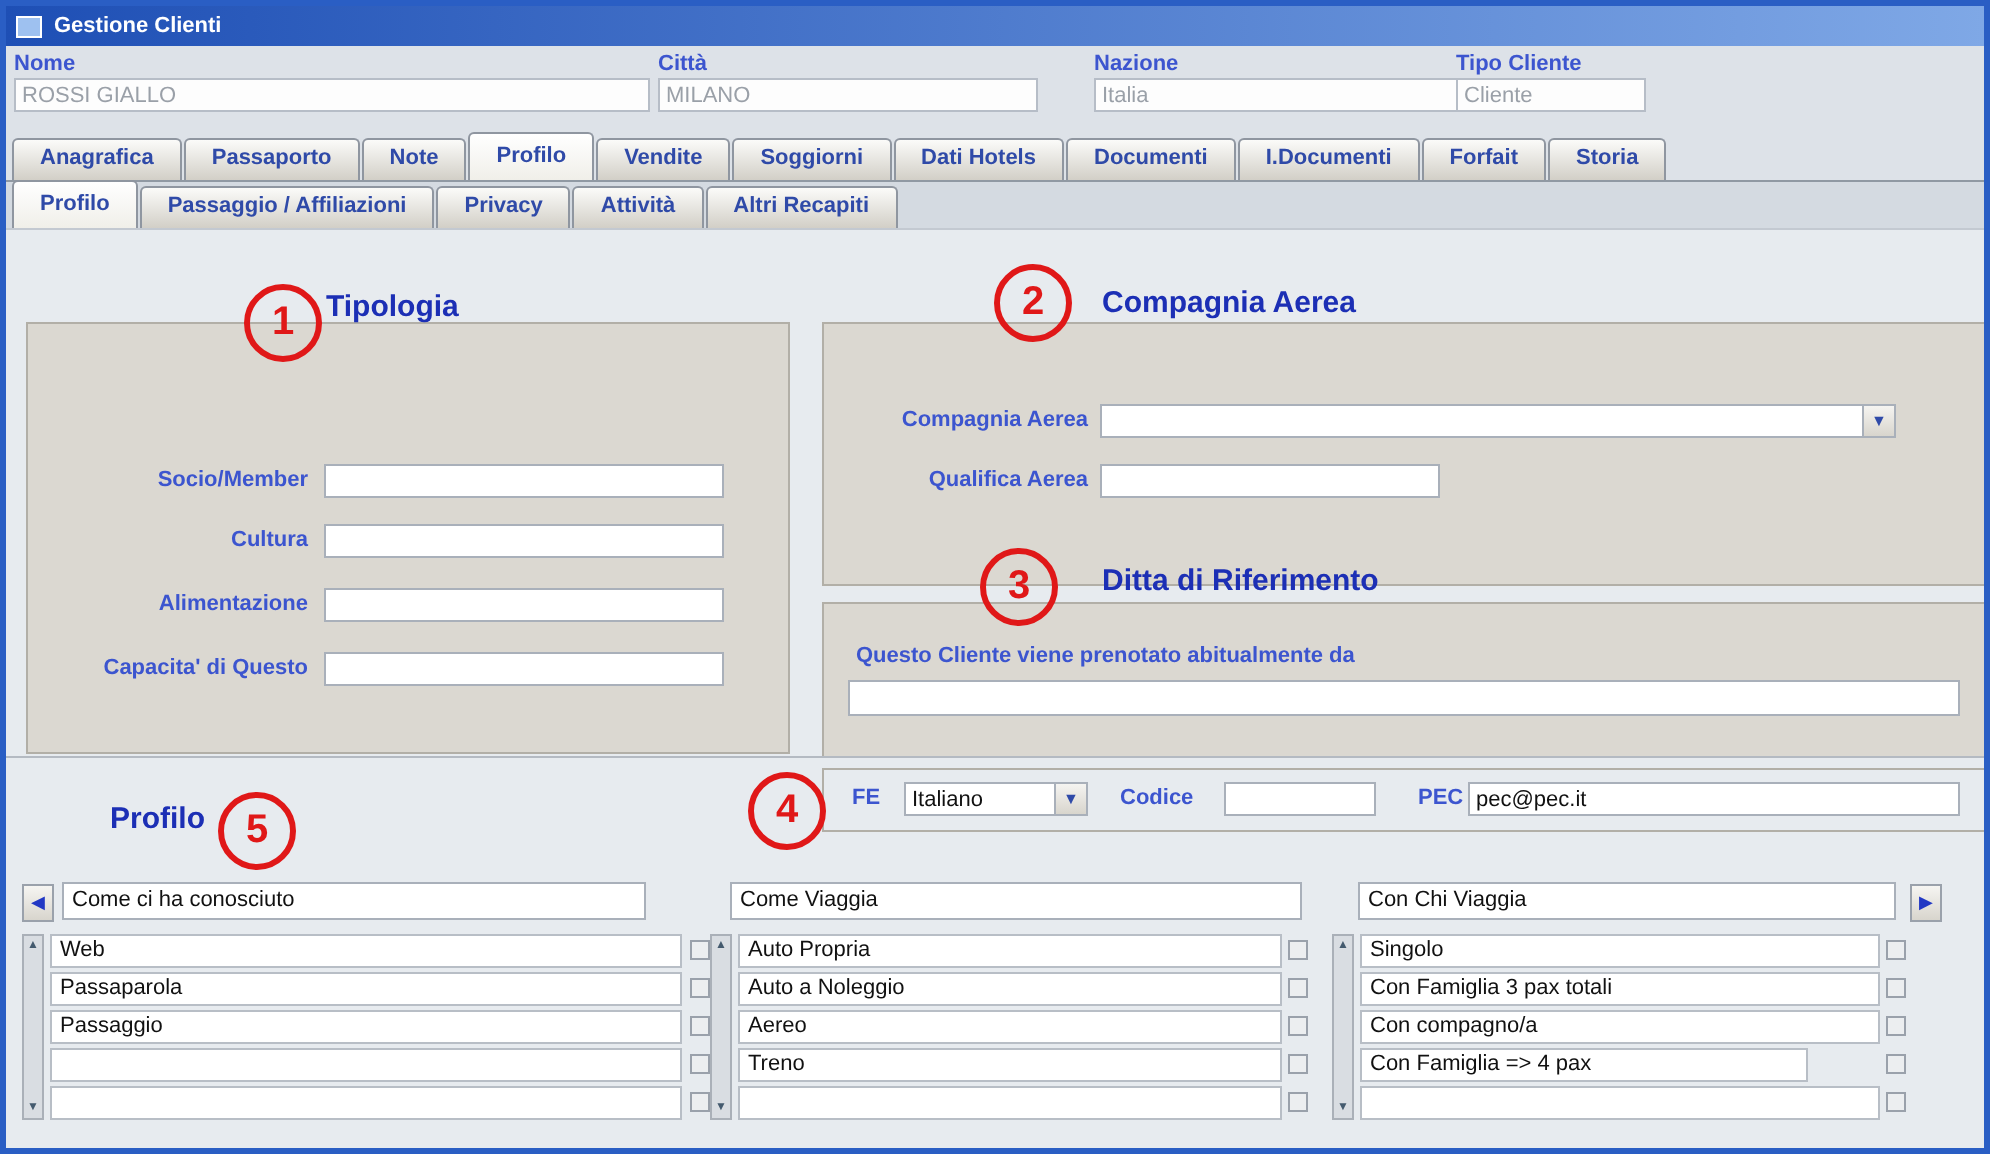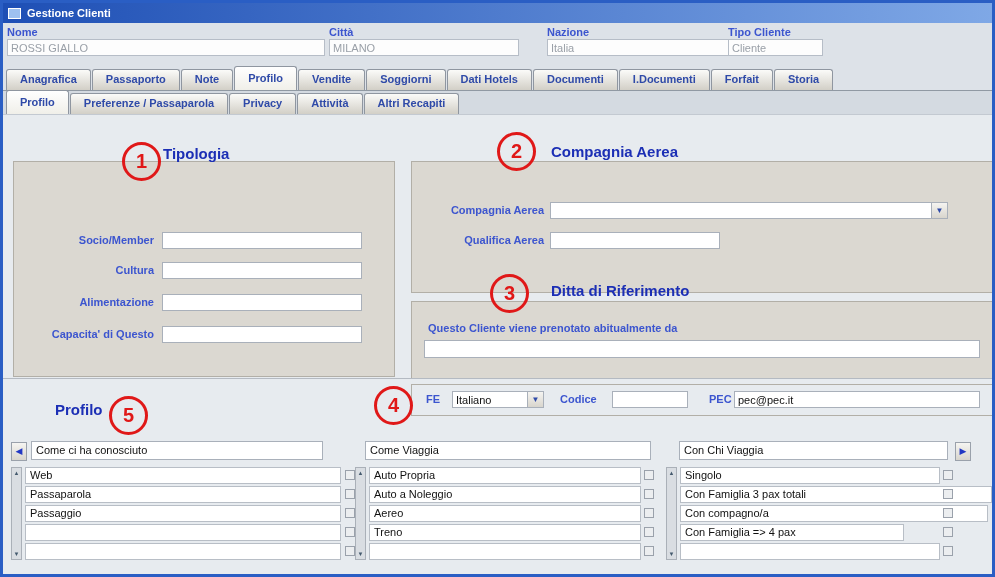--- a/index.html
+++ b/index.html
@@ -82,21 +82,21 @@
     <div class="tab">Soggiorni</div>
     <div class="tab">Dati Hotels</div>
     <div class="tab">Documenti</div>
     <div class="tab">I.Documenti</div>
     <div class="tab">Forfait</div>
     <div class="tab">Storia</div>
   </div>
 
   <div class="tabbar sub-tabs">
     <div class="tab selected">Profilo</div>
-    <div class="tab">Preferenze / Passaparola</div>
+    <div class="tab">Passaggio / Affiliazioni</div>
     <div class="tab">Privacy</div>
     <div class="tab">Attività</div>
     <div class="tab">Altri Recapiti</div>
   </div>
 
   <div class="content">
 
     <div class="circle" style="left:119px;top:27px;">1</div>
     <div class="circle" style="left:494px;top:17px;">2</div>
     <div class="circle" style="left:487px;top:159px;">3</div>
@@ -224,25 +224,25 @@
         <span class="row-cb" style="left:275px;"></span>
       </div>
     </div>
 
     <div class="list-col" style="left:677px;width:273px;">
       <div class="list-row">
         <div class="row-bar" style="width:260px;">Singolo</div>
         <span class="row-cb" style="left:263px;"></span>
       </div>
       <div class="list-row">
-        <div class="row-bar" style="width:312px;">Con Famiglia 3 pax totali</div>
-        <span class="row-cb" style="left:263px;"></span>
-      </div>
-      <div class="list-row">
-        <div class="row-bar" style="width:308px;">Con compagno/a</div>
+        <div class="row-bar" style="width:260px;">Con Famiglia 3 pax totali</div>
+        <span class="row-cb" style="left:263px;"></span>
+      </div>
+      <div class="list-row">
+        <div class="row-bar" style="width:260px;">Con compagno/a</div>
         <span class="row-cb" style="left:263px;"></span>
       </div>
       <div class="list-row">
         <div class="row-bar" style="width:224px;">Con Famiglia =&gt; 4 pax</div>
         <span class="row-cb" style="left:263px;"></span>
       </div>
       <div class="list-row">
         <div class="row-bar" style="width:260px;"></div>
         <span class="row-cb" style="left:263px;"></span>
       </div>

